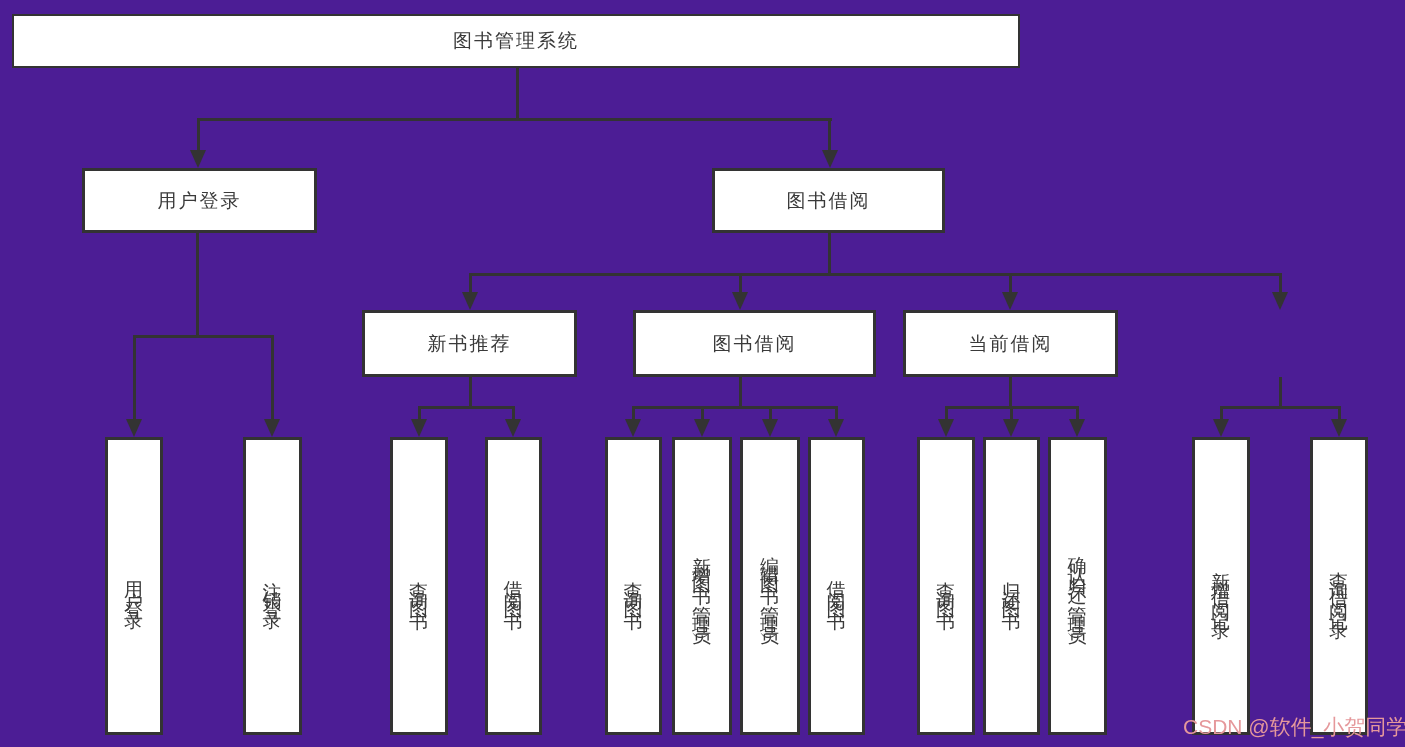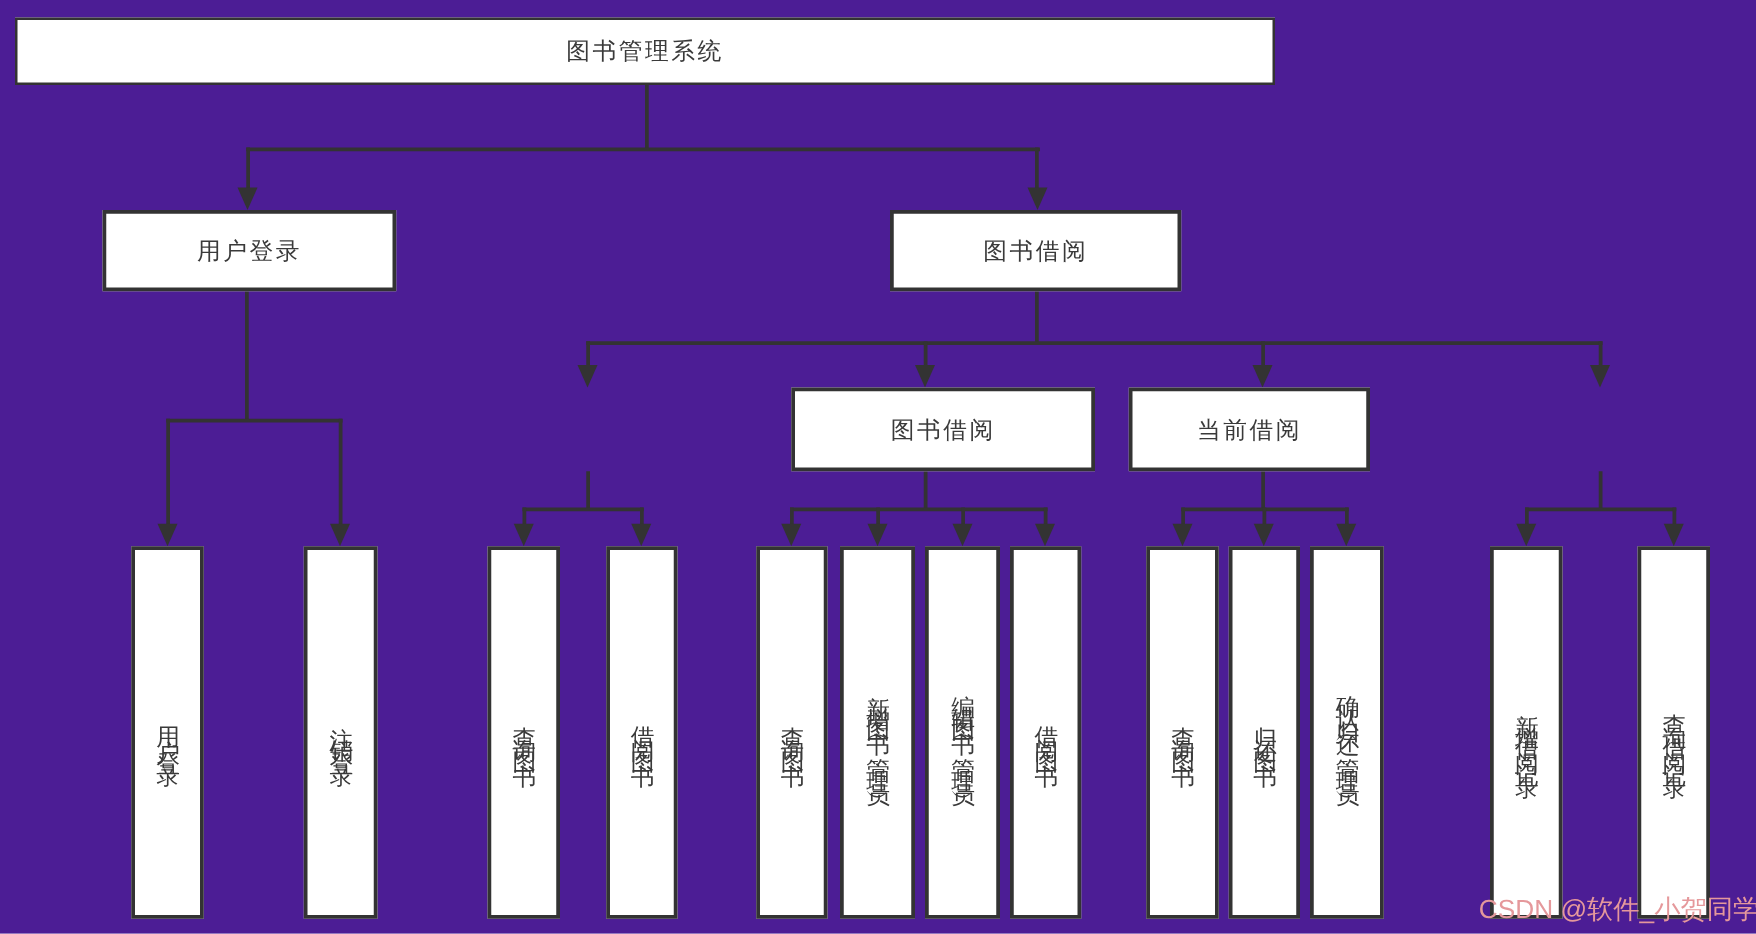--- a/index.html
+++ b/index.html
@@ -124,24 +124,27 @@
     <span class="lbl">图书管理系统</span>
   </div>
 
   <div class="box hbox" style="left:82px;top:168px;width:235px;height:65px">
     <span class="lbl">用户登录</span>
   </div>
   <div class="box hbox" style="left:712px;top:168px;width:233px;height:65px">
     <span class="lbl">图书借阅</span>
   </div>
 
+  <div class="box hbox" style="left:362px;top:310px;width:215px;height:67px">
+    <span class="lbl">新书推荐</span>
+  </div>
   <div class="box hbox" style="left:633px;top:310px;width:243px;height:67px">
     <span class="lbl">图书借阅</span>
   </div>
-  <div class="box hbox" style="left:903px;top:310px;width:193px;height:67px">
+  <div class="box hbox" style="left:903px;top:310px;width:215px;height:67px">
     <span class="lbl">当前借阅</span>
   </div>
 
   <div class="box vbox" style="left:105px;top:437px;width:58px;height:298px">
     <span class="lbl">用户登录</span>
   </div>
   <div class="box vbox" style="left:243px;top:437px;width:59px;height:298px">
     <span class="lbl">注销登录</span>
   </div>
 

